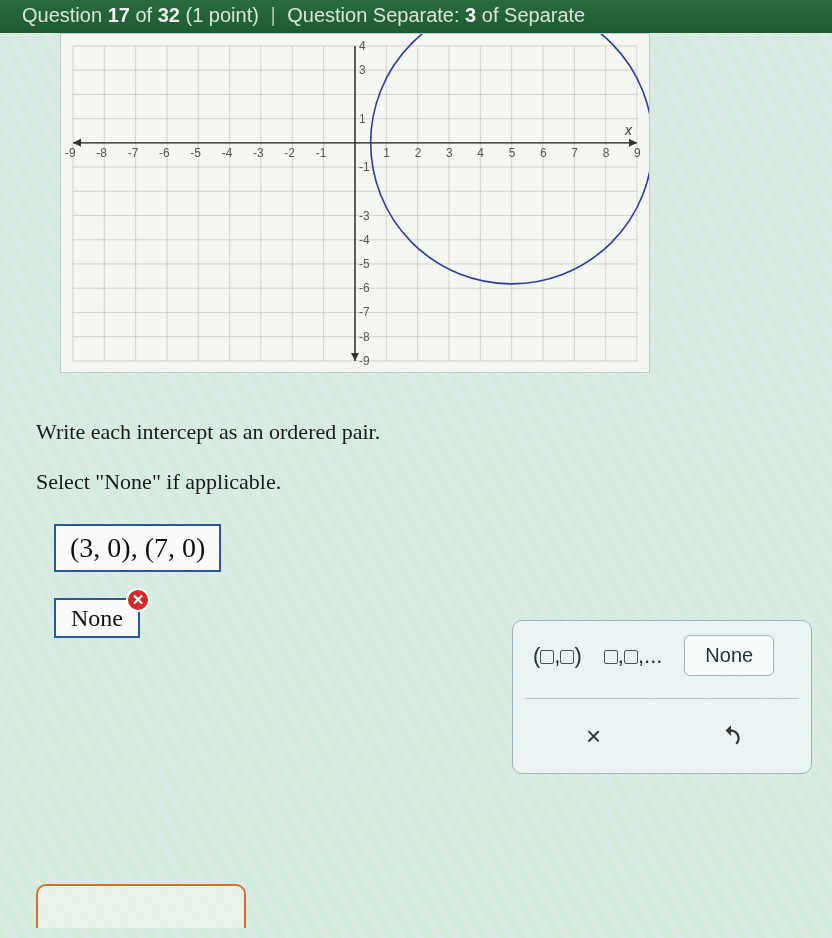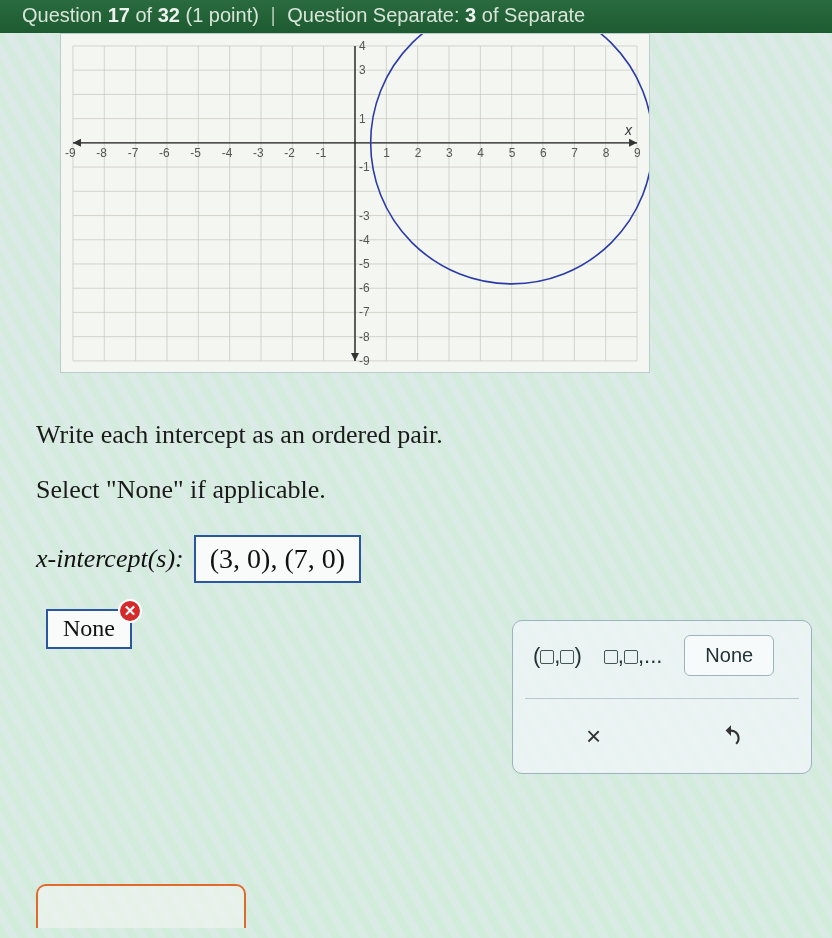--- a/index.html
+++ b/index.html
@@ -15,29 +15,29 @@
     font-size: 20px;
     font-family: Arial, sans-serif;
   }
   .header .q, .header .a { opacity: .92; }
   .header .sep { margin: 0 6px; opacity: .7; }
   .header b { color: #fff; }
   .graph-wrap { padding: 0 0 10px 60px; }
   .graph { background: #f4f6f2; width: 590px; height: 340px; position: relative; border: 1px solid #bcc; }
   .graph svg { position: absolute; inset: 0; }
   .content { padding: 34px 26px 10px 36px; }
-  .prompt p { font-size: 26px; color: #1a1a1a; margin-bottom: 20px; line-height: 1.35; }
+  .prompt p { font-size: 22px; color: #1a1a1a; margin-bottom: 20px; line-height: 1.35; }
   .answers { margin-top: 28px; }
   .row { display: flex; align-items: center; margin-bottom: 26px; }
   .row .label { font-size: 26px; font-style: italic; font-family: 'Times New Roman', serif; color: #111; }
   .row .label .var { font-style: italic; }
   .ansbox {
-    display: inline-flex; align-items: flex-start; justify-content: center;
+    display: inline-flex; align-items: flex-end; justify-content: center;
     border: 2px solid #2a56a0; background: #f8fbfa;
-    padding: 6px 14px; min-height: 48px; margin-left: 10px;
+    padding: 6px 14px; min-height: 48px; margin-left: 18px;
     font-family: 'Times New Roman', serif; font-size: 28px; color: #111;
     position: relative;
   }
   .ansbox.small { min-width: 86px; font-size: 24px; padding: 4px 10px; min-height: 40px; }
   .xbadge {
     position: absolute; top: -12px; right: -12px;
     width: 24px; height: 24px; border-radius: 50%;
     background: #d42a2a; color: #fff; font-family: Arial, sans-serif;
     font-size: 15px; font-weight: bold; display: flex; align-items: center; justify-content: center;
     border: 2px solid #fff;
@@ -173,23 +173,20 @@
 </div>
 
 <div class="content">
   <div class="prompt">
     <p>Write each intercept as an ordered pair.</p>
     <p>Select "None" if applicable.</p>
   </div>
 
   <div class="answers">
     <div class="row">
-      <span class="label">
-        <span class="var">x</span><span>-intercept(s):</span>
-      </span>
       <span class="ansbox">
         <span>(3, 0), (7, 0)</span>
       </span>
     </div>
     <div class="row">
       <span class="ansbox small">
         <span>None</span>
         <span class="xbadge">✕</span>
       </span>
     </div>

